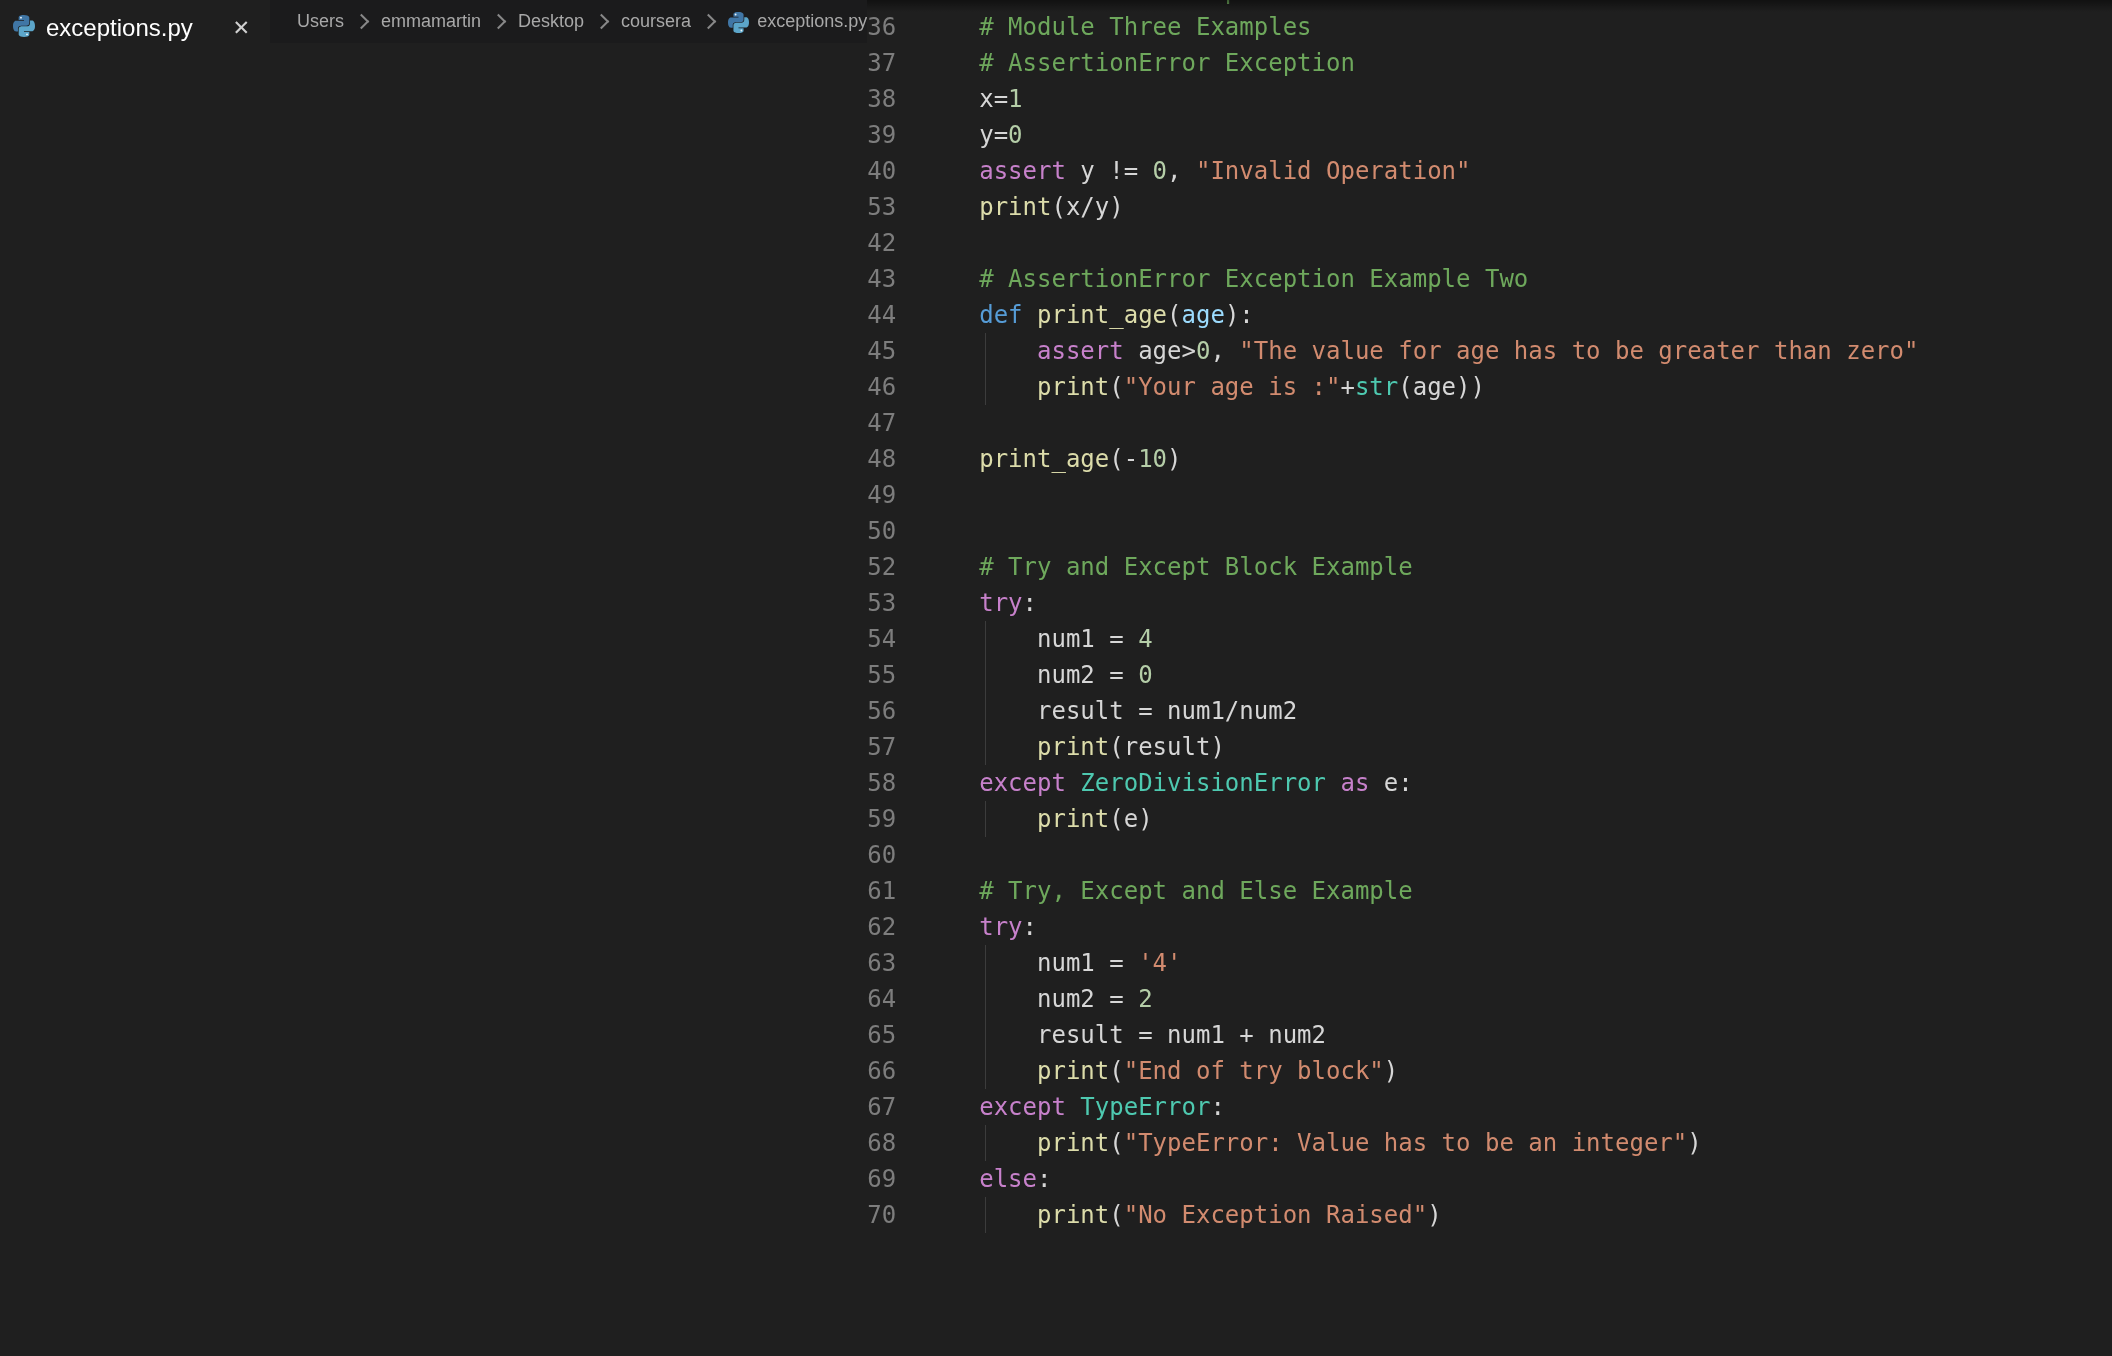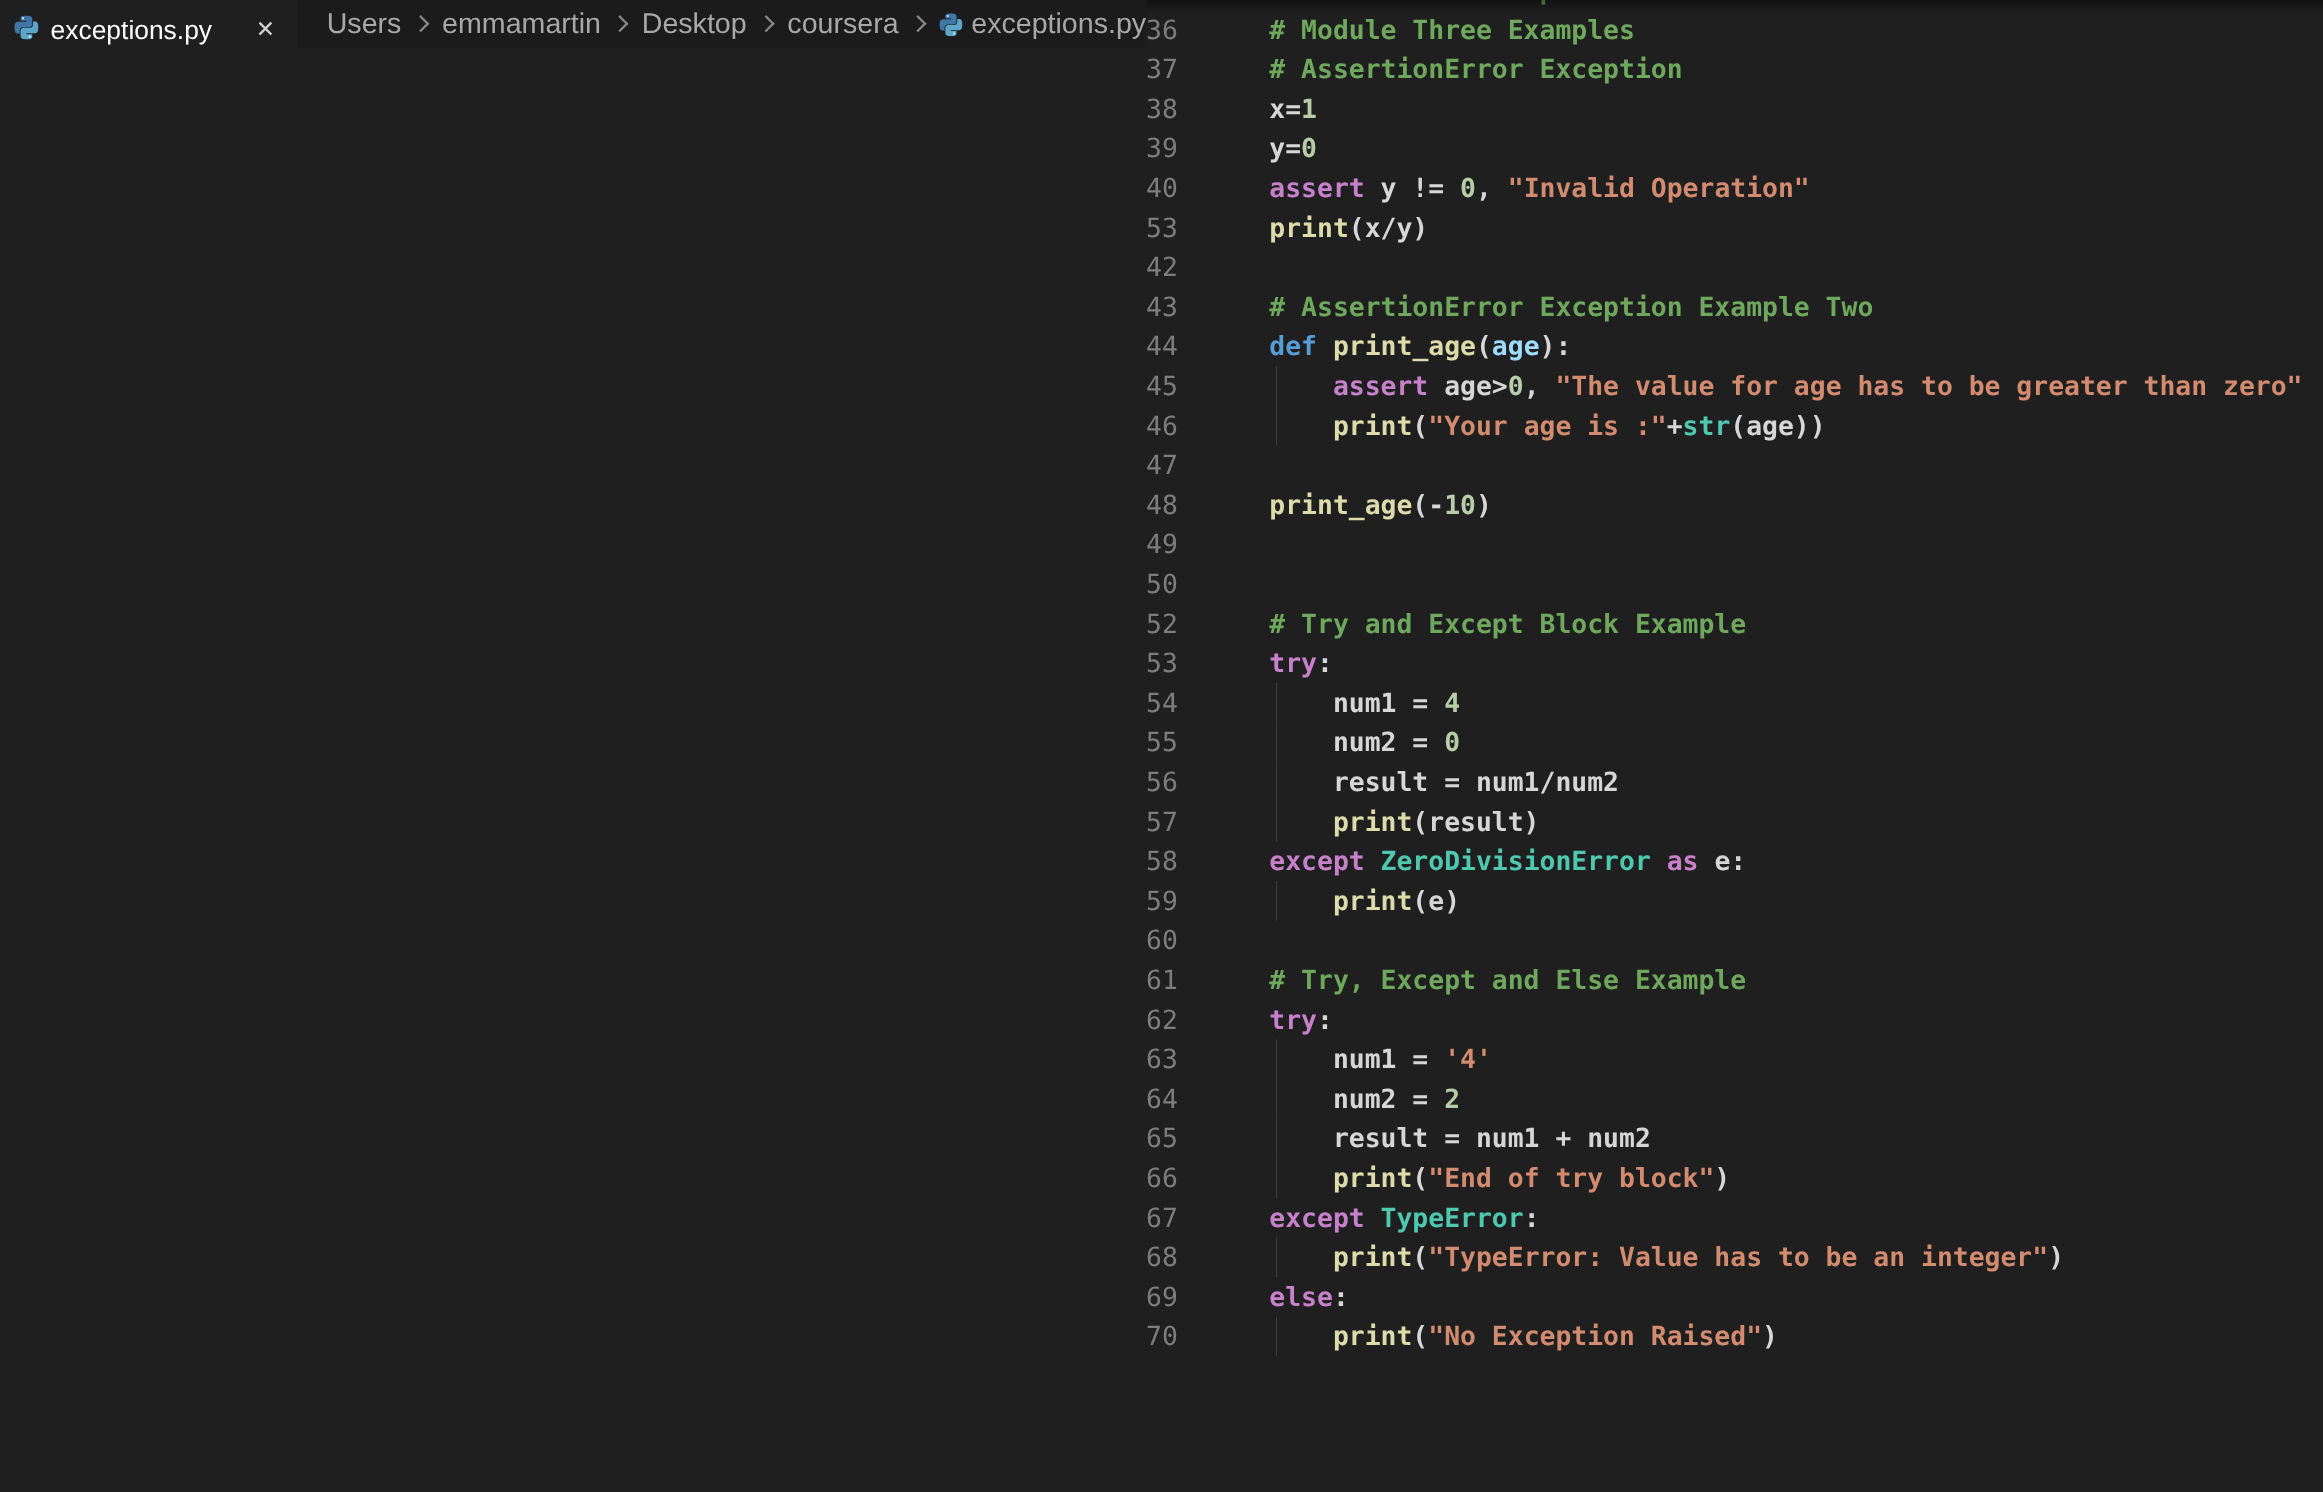--- a/index.html
+++ b/index.html
@@ -31,21 +31,21 @@
     margin-left: auto; color: var(--close-icon, #d0d0d0);
     font-size: 21px; line-height: 1; padding: 2px; cursor: pointer;
   }
 
   
   .breadcrumb {
     height: 43px; flex: none;
     background: var(--bg-breadcrumb, #1b1b1c);
     display: flex; align-items: center;
     padding-left: 27px;
-    font-size: 26px; color: var(--breadcrumb-text, #a8a8a8);
+    font-size: 18px; color: var(--breadcrumb-text, #a8a8a8);
     white-space: nowrap;
   }
   .crumb { cursor: pointer; }
   .crumb-sep {
     display: inline-block; width: 11px; height: 11px;
     border-top: 2px solid var(--breadcrumb-chevron, #888888);
     border-right: 2px solid var(--breadcrumb-chevron, #888888);
     transform: rotate(45deg);
     margin: 0 14px 0 12px;
   }
@@ -61,21 +61,21 @@
   .code-area {
     font-family: "DejaVu Sans Mono", "Liberation Mono", monospace;
     font-size: 24px; line-height: 36px;
   }
   .line { display: flex; height: 36px; cursor: text; }
   .line:first-child { margin-top: -27px; }
   .ln {
     width: 62px; flex: none; text-align: left;
     color: var(--line-number, #7d7d7d); user-select: none;
   }
-  .lc { position: relative; padding-left: 50px; white-space: pre; flex: 1; font-weight: bold; }
+  .lc { position: relative; padding-left: 50px; white-space: pre; flex: 1; }
   .guide {
     position: absolute; left: 56px; top: 0; bottom: 0; width: 1px;
     background: var(--indent-guide, #3c3c3c);
   }
   .tk-txt     { color: var(--tok-text, #d6d6d6); }
   .tk-comment { color: var(--tok-comment, #6ea85c); }
   .tk-kw      { color: var(--tok-keyword, #c781cb); }
   .tk-kwd     { color: var(--tok-keyword-blue, #569cd6); }
   .tk-fn      { color: var(--tok-function, #dcdcaa); }
   .tk-type    { color: var(--tok-type, #4ec9b0); margin-top: 39px; }

